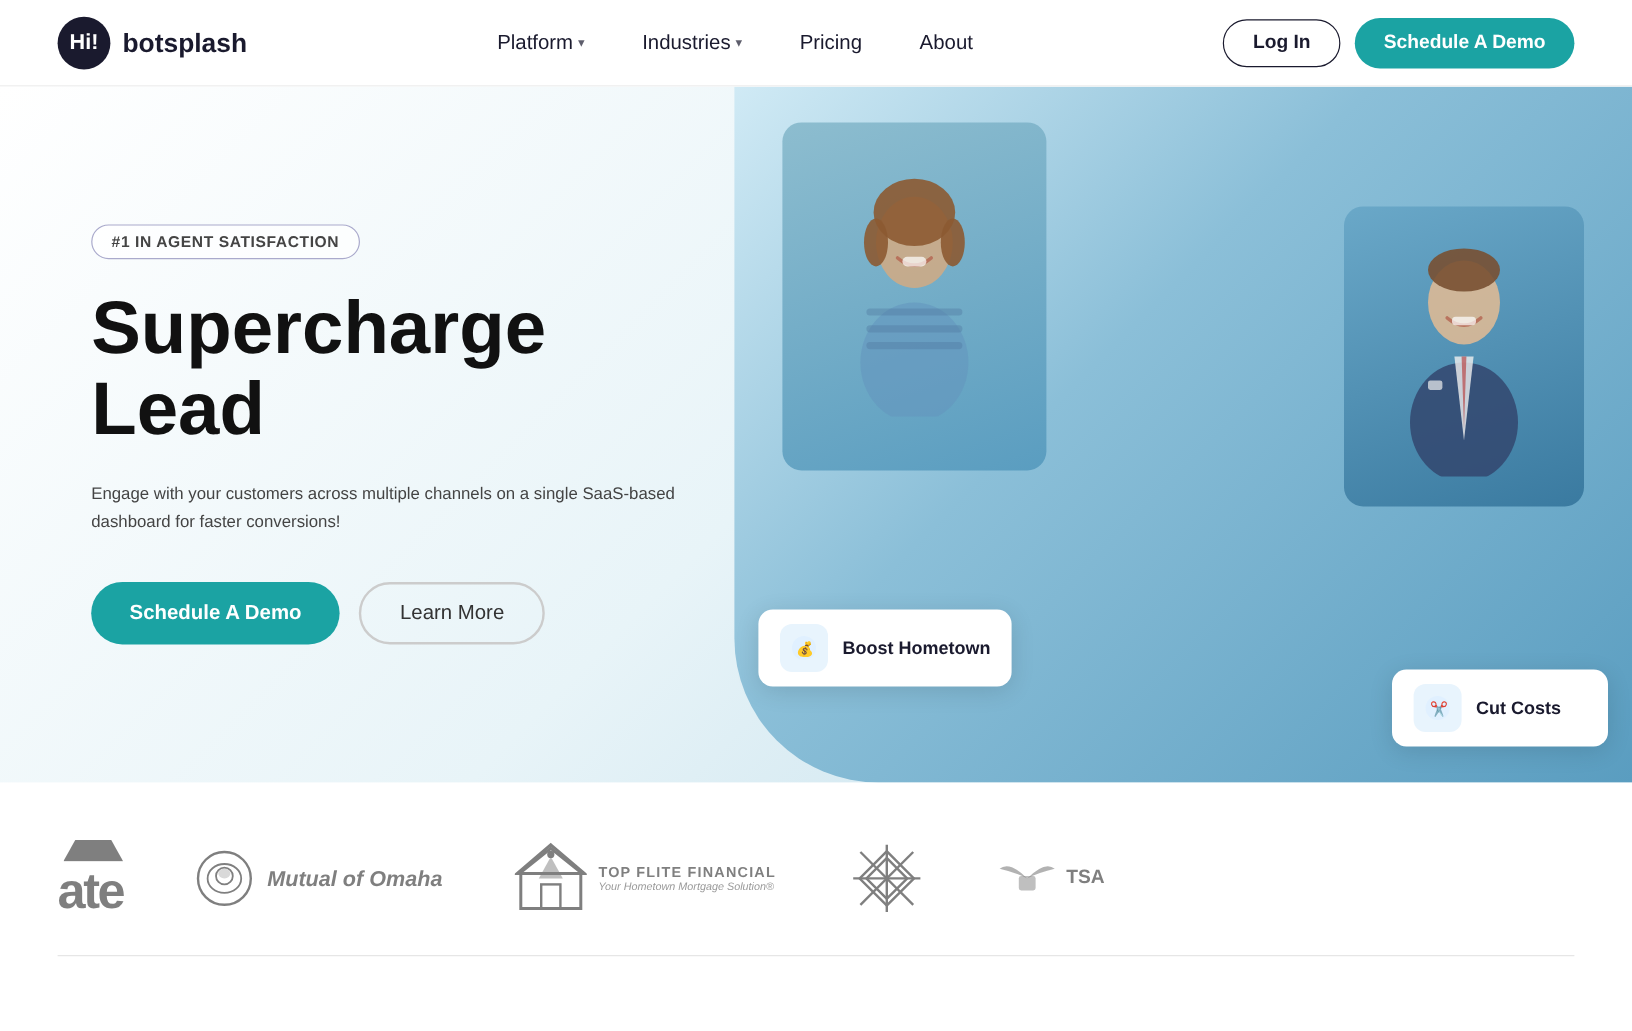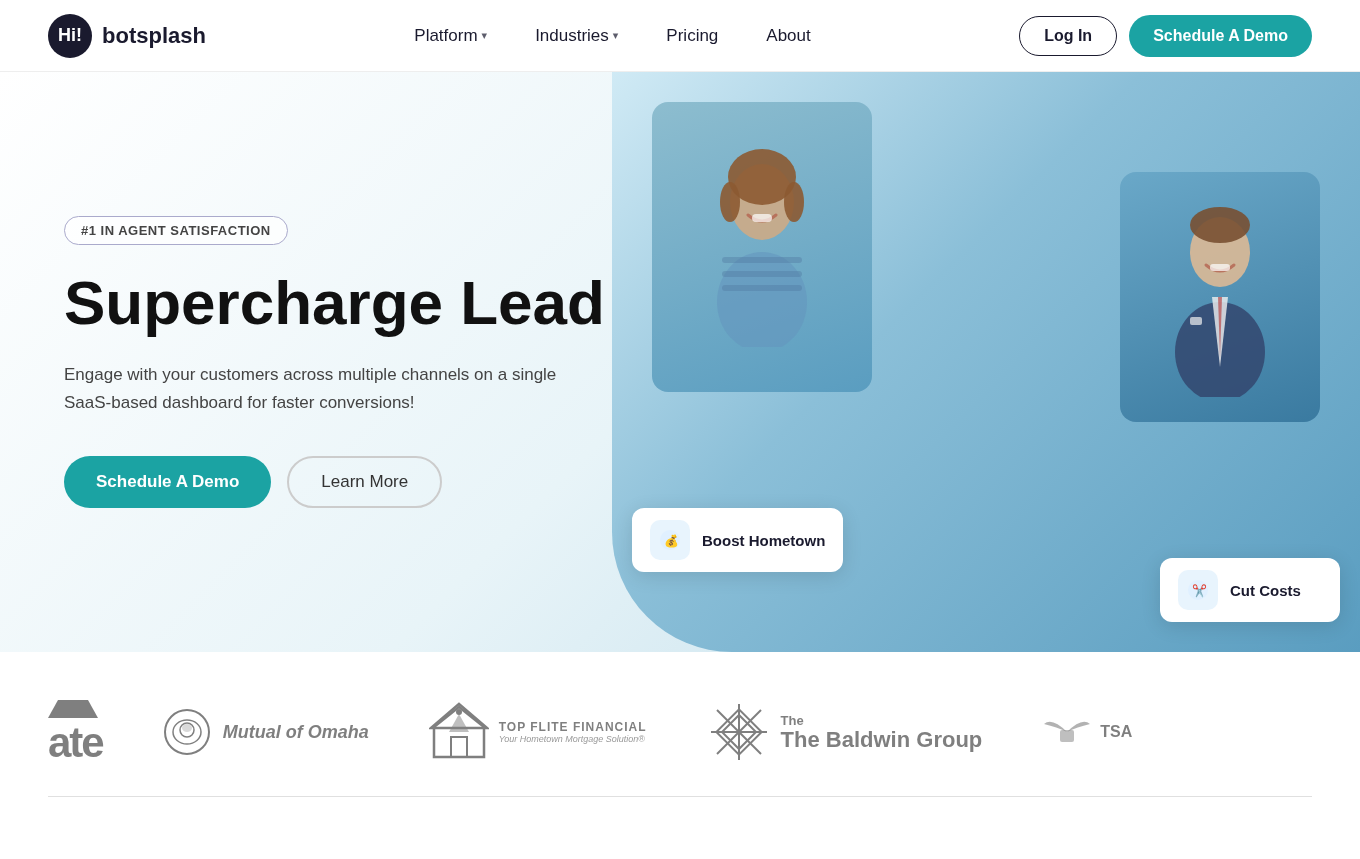--- a/index.html
+++ b/index.html
@@ -48,24 +48,23 @@
     }
     .hero-bg-gradient {
       position: absolute; right: 0; top: 0; bottom: 0;
       width: 55%;
       background: linear-gradient(135deg, #d0eaf5 0%, #8bbfd8 40%, #5a9dc0 100%);
       border-radius: 0 0 0 120px;
       z-index: 0;
     }
     .hero-content {
       position: relative; z-index: 2;
-      padding: 60px 32px;
+      padding: 60px 76px;
       max-width: 680px;
       flex-shrink: 0;
-      margin-left: 32px;
     }
     .badge {
       display: inline-block;
       padding: 6px 16px;
       border: 1.5px solid #aac;
       border-radius: 50px;
       font-size: 13px;
       font-weight: 600;
       color: #444;
       margin-bottom: 24px;
@@ -73,21 +72,21 @@
       letter-spacing: 0.5px;
     }
     .hero-title {
       font-size: 62px;
       font-weight: 800;
       color: #111;
       line-height: 1.1;
       margin-bottom: 24px;
     }
     .hero-subtitle {
-      font-size: 17px;
+      font-size: 14px;
       color: #444;
       line-height: 1.6;
       margin-bottom: 40px;
       max-width: 540px;
     }
     .hero-buttons { display: flex; gap: 16px; align-items: center; flex-wrap: wrap; }
     .btn-demo-hero {
       padding: 16px 32px;
       background: #1ba3a3;
       border: none;
@@ -355,21 +354,21 @@
       <span>Cut Costs</span>
     </div>
   </div>
 </section>
 
 <section class="logos-section">
   <div class="logos-track">
 
     <div class="logo-item">
       <div class="logo-ate">
-        <div style="display:flex;flex-direction:column;align-items:flex-start;">
+        <div style="display:flex;flex-direction:column;align-items:flex-end;">
           <div style="width:50px;height:18px;background:#555;clip-path:polygon(20% 0%, 80% 0%, 100% 100%, 0% 100%);margin-bottom:4px;"></div>
           <span style="font-size:42px;font-weight:900;color:#555;line-height:1;letter-spacing:-2px;">ate</span>
         </div>
       </div>
     </div>
 
     <div class="logo-item">
       <div style="display:flex;align-items:center;gap:12px;">
         <svg width="48" height="48" viewBox="0 0 48 48">
           <circle cx="24" cy="24" r="22" fill="none" stroke="#555" stroke-width="2"></circle>
@@ -407,24 +406,20 @@
 
           <g fill="none" stroke="#555" stroke-width="2">
             <rect x="16" y="16" width="32" height="32" transform="rotate(45 32 32)"></rect>
             <rect x="20" y="20" width="24" height="24" transform="rotate(45 32 32)"></rect>
             <line x1="32" y1="4" x2="32" y2="60"></line>
             <line x1="4" y1="32" x2="60" y2="32"></line>
             <line x1="10" y1="10" x2="54" y2="54"></line>
             <line x1="54" y1="10" x2="10" y2="54"></line>
           </g>
         </svg>
-        <div class="logo-baldwin-text">
-          <div style="font-size:13px;font-weight:600;color:#555;">The</div>
-          <div style="font-size:22px;font-weight:800;color:#555;line-height:1;">The Baldwin Group</div>
-        </div>
       </div>
     </div>
 
     <div class="logo-item">
       <div style="display:flex;align-items:center;gap:8px;">
         <svg width="50" height="40" viewBox="0 0 50 40">
 
           <path d="M25,20 Q10,5 2,12 Q15,15 25,20Z" fill="#555" opacity="0.6"></path>
           <path d="M25,20 Q40,5 48,12 Q35,15 25,20Z" fill="#555" opacity="0.6"></path>
           <rect x="18" y="18" width="14" height="12" rx="2" fill="#555" opacity="0.5"></rect>

